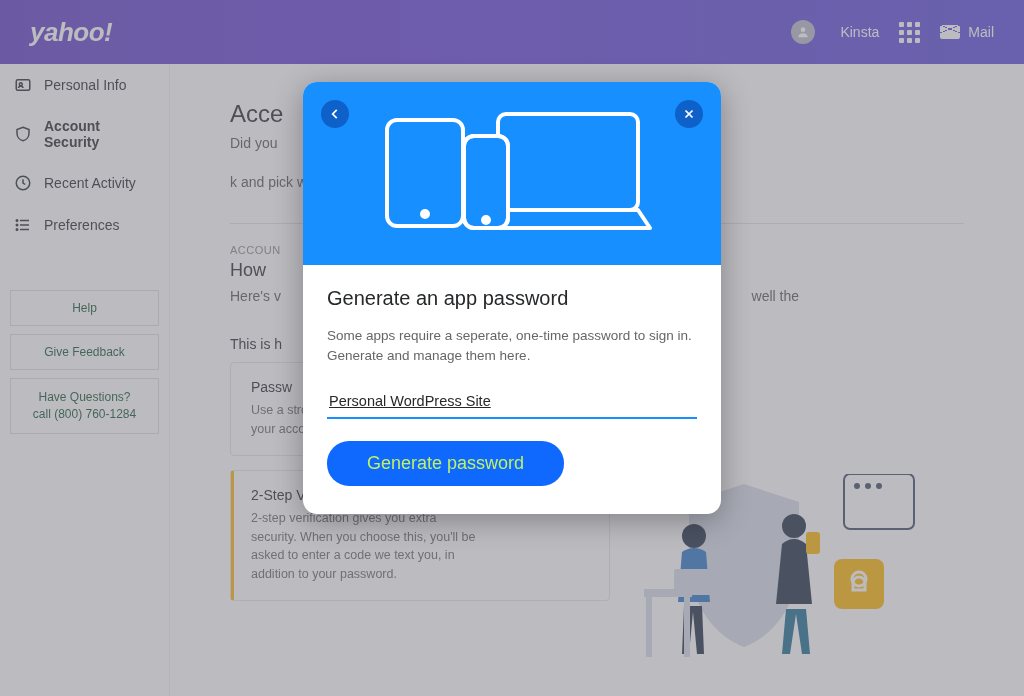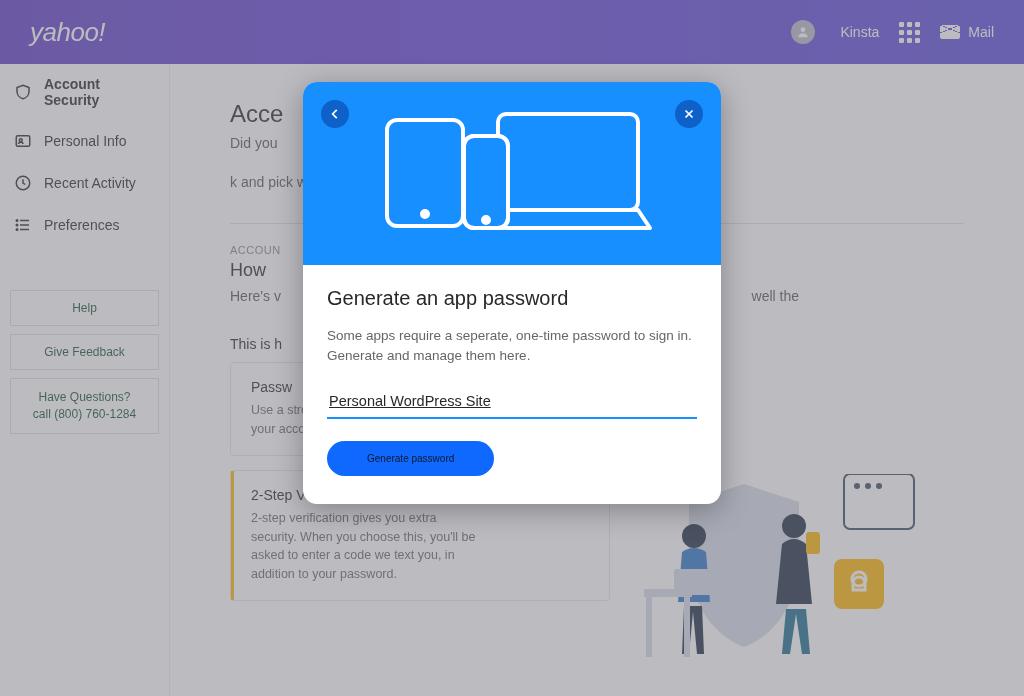--- a/index.html
+++ b/index.html
@@ -15,21 +15,21 @@
     height: 64px;
     background: linear-gradient(90deg, #5f3dc4 0%, #6541d6 40%, #5a4bd8 100%);
     display: flex;
     align-items: center;
     justify-content: space-between;
     padding: 0 30px;
   }
   .logo {
     color: #fff;
     font-size: 26px;
-    font-weight: 400;
+    font-weight: 700;
     font-style: italic;
     letter-spacing: -0.5px;
   }
   .header-right { display: flex; align-items: center; gap: 20px; color: #fff; }
   .avatar-group { display: flex; align-items: center; gap: 25px; font-size: 14px; }
   .avatar-circle { width: 24px; height: 24px; border-radius: 50%; background: #b8b8c9; display:flex; align-items:center; justify-content:center; }
   .app-grid { display: grid; grid-template-columns: repeat(3,5px); grid-template-rows: repeat(3,5px); gap: 3px; }
   .app-grid span { width:5px; height:5px; background:#fff; border-radius:1px; }
   .mail-group { display:flex; align-items:center; gap:8px; font-size:14px; }
   .mail-icon { width:20px; height:14px; background:#fff; border-radius:2px; position:relative; }
@@ -69,21 +69,21 @@
   .circle-btn { position:absolute; width:28px; height:28px; border-radius:50%; background:#0e61c9; display:flex; align-items:center; justify-content:center; cursor:pointer; }
   .circle-btn.back { top:18px; left:18px; }
   .circle-btn.close { top:18px; right:18px; }
   .circle-btn svg { stroke:#fff; }
 
   .modal-body { padding: 22px 24px 28px; }
   .modal-title { font-size:20px; font-weight:400; color:#26282a; margin-bottom:16px; }
   .modal-desc { font-size:13.5px; color:#666; line-height:1.5; margin-bottom:20px; }
   .modal-label { font-size:14px; color:#26282a; margin-bottom:20px; }
   .modal-input { width:100%; border:none; border-bottom:2px solid #188fff; font-size:14.5px; padding:6px 2px 8px; outline:none; color:#26282a; margin-bottom:22px;text-decoration:underline; }
-  .modal-btn { background:#0f69ff; color:#0f172a; border:none; border-radius:22px; padding:12px 40px; font-size:10px; cursor:pointer; }
+  .modal-btn { background:#0f69ff; color:#bef264; border:none; border-radius:22px; padding:12px 40px; font-size:18px; cursor:pointer; }
 </style>
 </head>
 <body>
 
 <div class="header">
   <div class="logo">yahoo!</div>
   <div class="header-right">
     <div class="avatar-group">
       <div class="avatar-circle">
         <svg width="14" height="14" viewBox="0 0 24 24" fill="#fff">
@@ -106,37 +106,37 @@
     </div>
     <div class="mail-group">
       <div class="mail-icon"></div>
       <span>Mail</span>
     </div>
   </div>
 </div>
 
 <div class="body-area">
   <div class="sidebar">
-    <div class="nav-item active">
-      <span class="icon-box">
-        <svg width="18" height="18" viewBox="0 0 24 24" fill="none" stroke="#26282a" stroke-width="2">
-            <path d="M12 3l8 3v5c0 5-3.5 9-8 10-4.5-1-8-5-8-10V6l8-3z"></path>
-          </svg>
-      </span>
-      <span>Account Security</span>
-    </div>
     <div class="nav-item">
       <span class="icon-box">
         <svg width="18" height="18" viewBox="0 0 24 24" fill="none" stroke="#26282a" stroke-width="2">
             <rect x="3" y="5" width="18" height="14" rx="2"></rect>
             <circle cx="9" cy="11" r="2"></circle>
             <path d="M6 16c0-1.5 1.5-2.5 3-2.5s3 1 3 2.5"></path>
           </svg>
       </span>
       <span>Personal Info</span>
+    </div>
+    <div class="nav-item active">
+      <span class="icon-box">
+        <svg width="18" height="18" viewBox="0 0 24 24" fill="none" stroke="#26282a" stroke-width="2">
+            <path d="M12 3l8 3v5c0 5-3.5 9-8 10-4.5-1-8-5-8-10V6l8-3z"></path>
+          </svg>
+      </span>
+      <span>Account Security</span>
     </div>
     <div class="nav-item">
       <span class="icon-box">
         <svg width="18" height="18" viewBox="0 0 24 24" fill="none" stroke="#26282a" stroke-width="2">
             <circle cx="12" cy="12" r="9"></circle>
             <path d="M12 7v5l3 2"></path>
           </svg>
       </span>
       <span>Recent Activity</span>
     </div>

